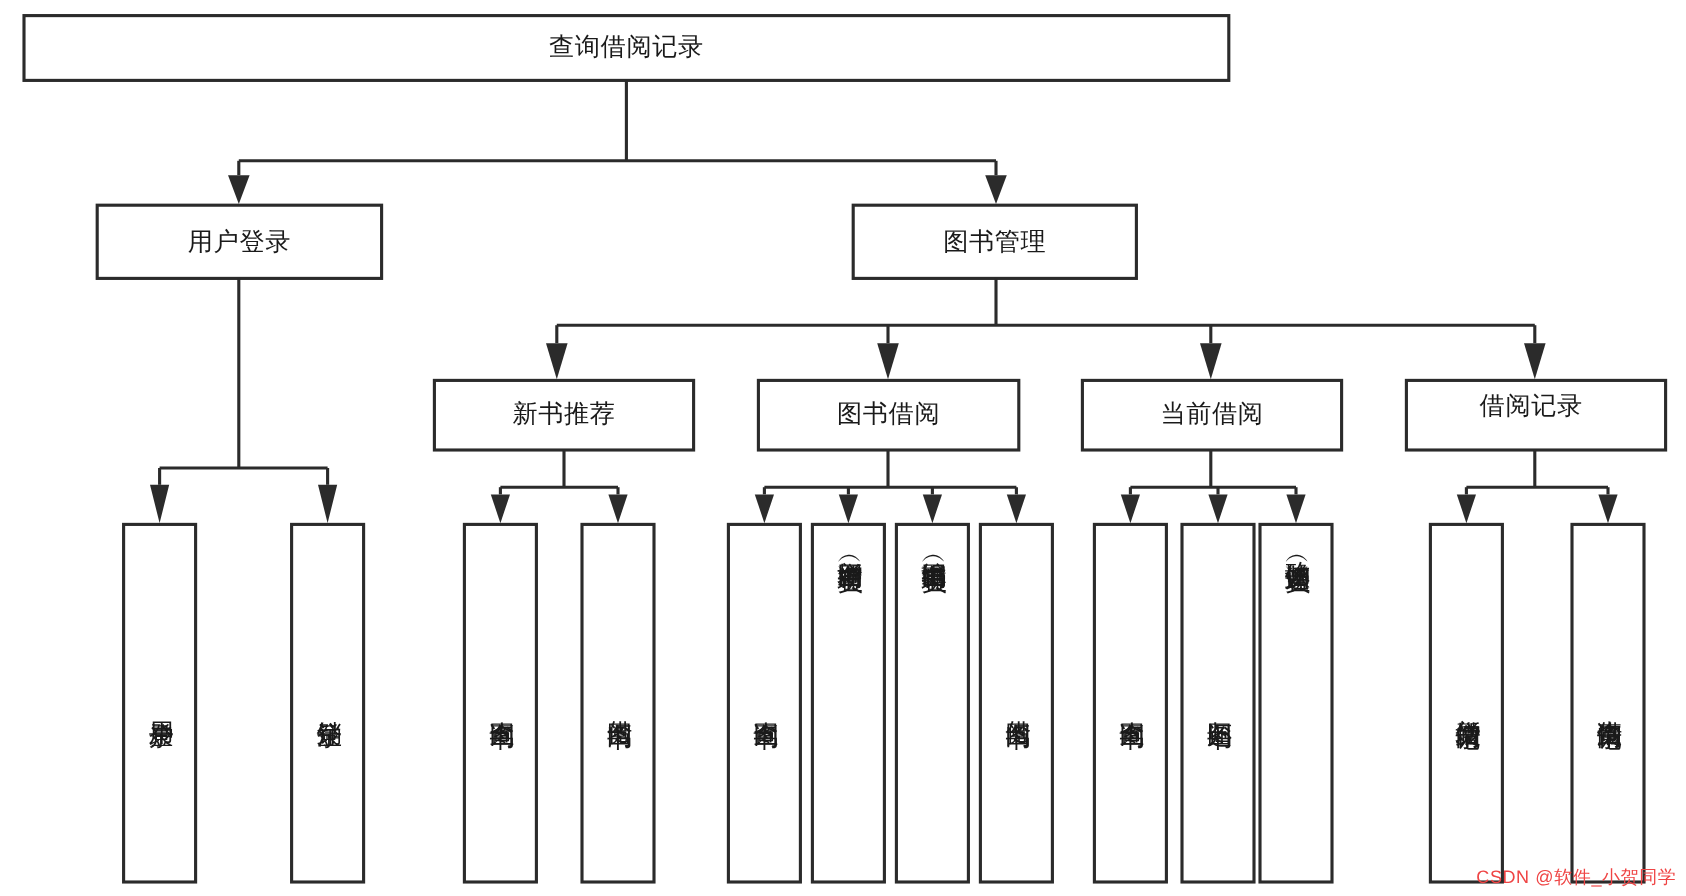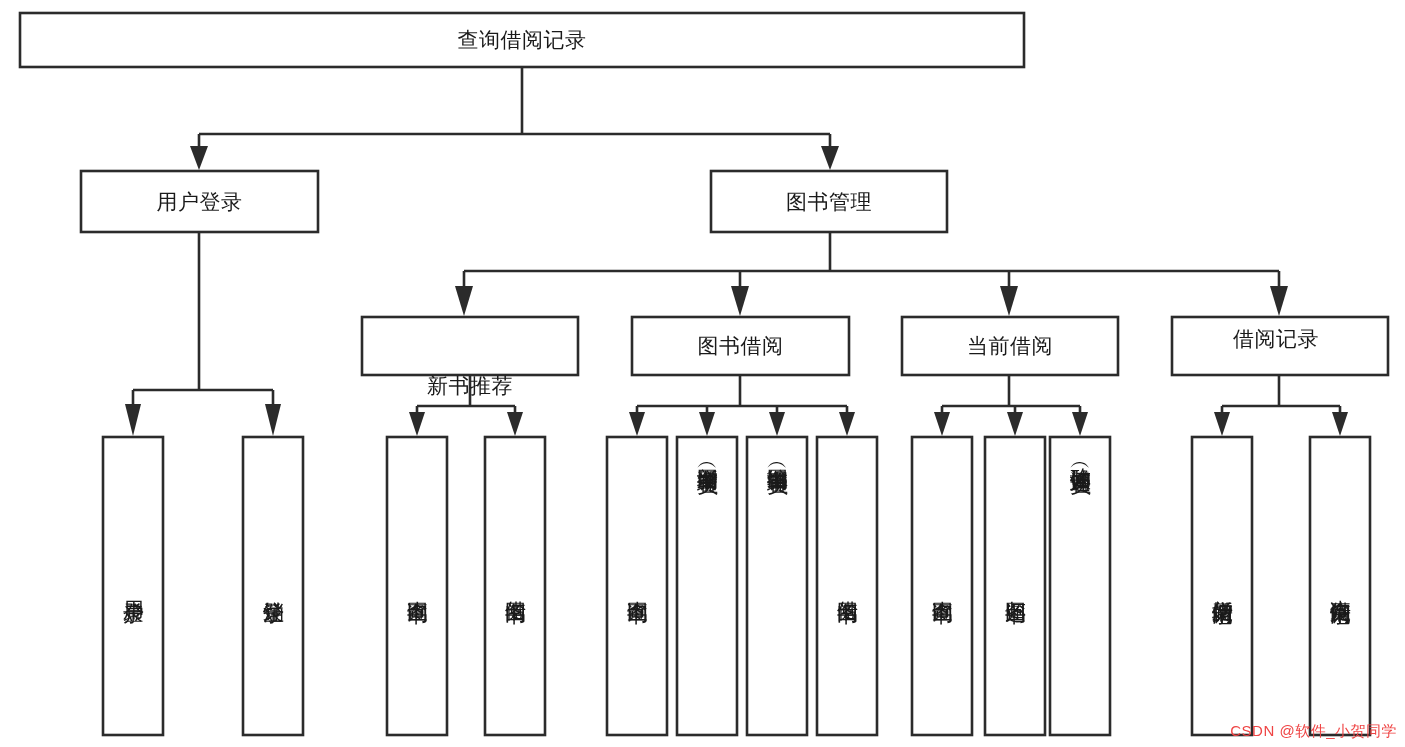--- a/index.html
+++ b/index.html
@@ -184,21 +184,21 @@
   </div>
 
   <div class="node-box" style="left:81px; top:171px; width:237px; height:61px;">
     <span class="node-label-h">用户登录</span>
   </div>
 
   <div class="node-box" style="left:711px; top:171px; width:236px; height:61px;align-items:center;">
     <span class="node-label-h">图书管理</span>
   </div>
 
-  <div class="node-box" style="left:362px; top:317px; width:216px; height:58px;margin-top:40px;">
+  <div class="node-box" style="left:362px; top:317px; width:216px; height:58px;">
     <span class="node-label-h">新书推荐</span>
   </div>
 
   <div class="node-box" style="left:632px; top:317px; width:217px; height:58px;">
     <span class="node-label-h">图书借阅</span>
   </div>
 
   <div class="node-box" style="left:902px; top:317px; width:216px; height:58px;">
     <span class="node-label-h">当前借阅</span>
   </div>

